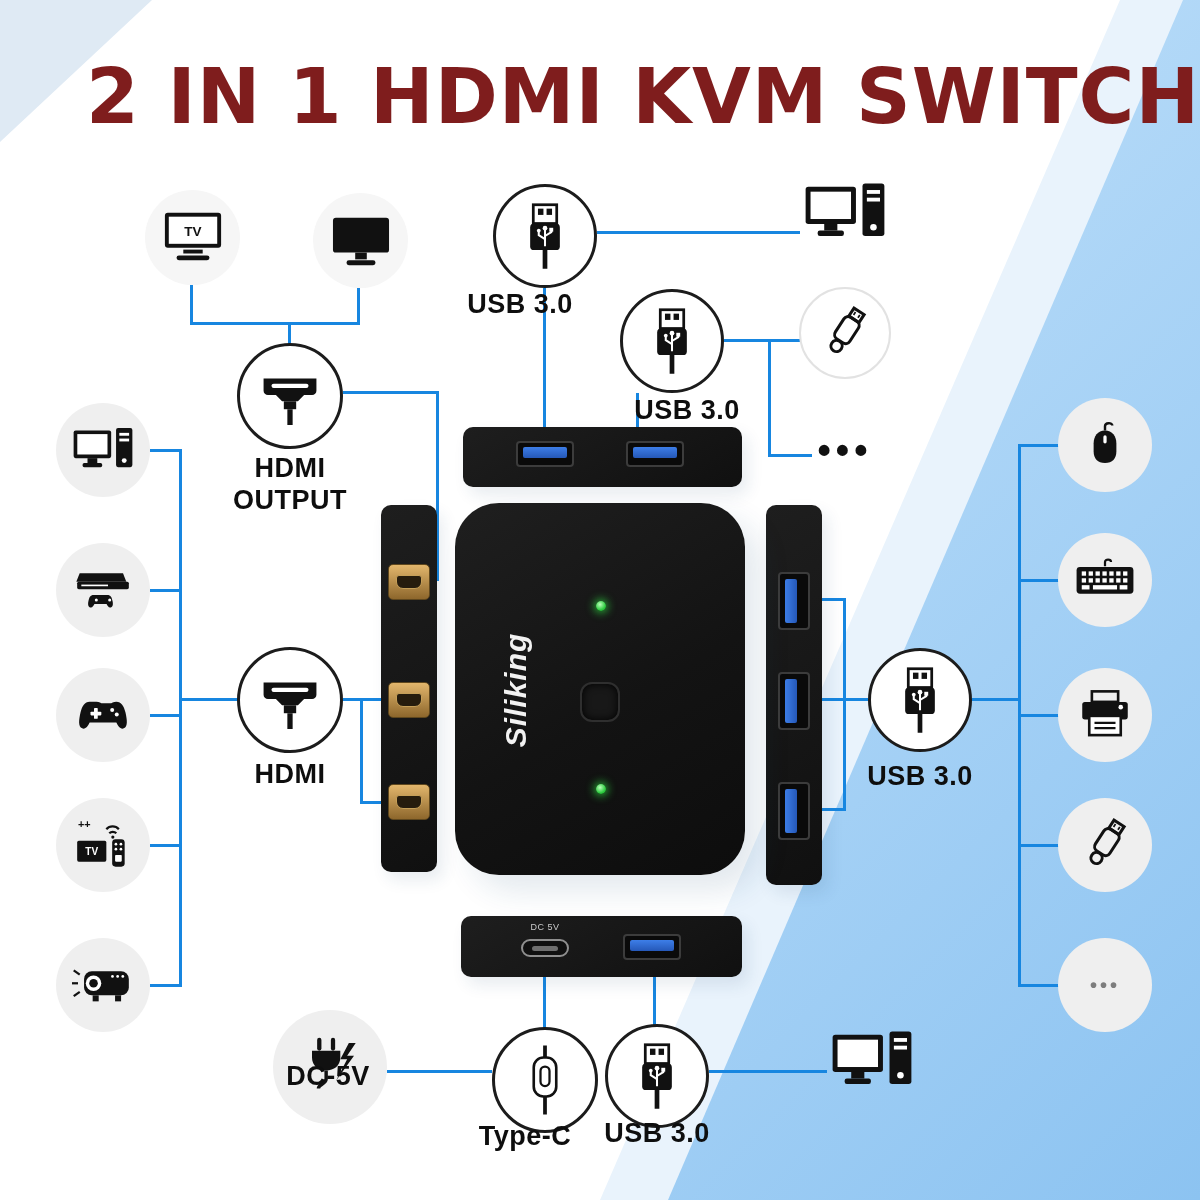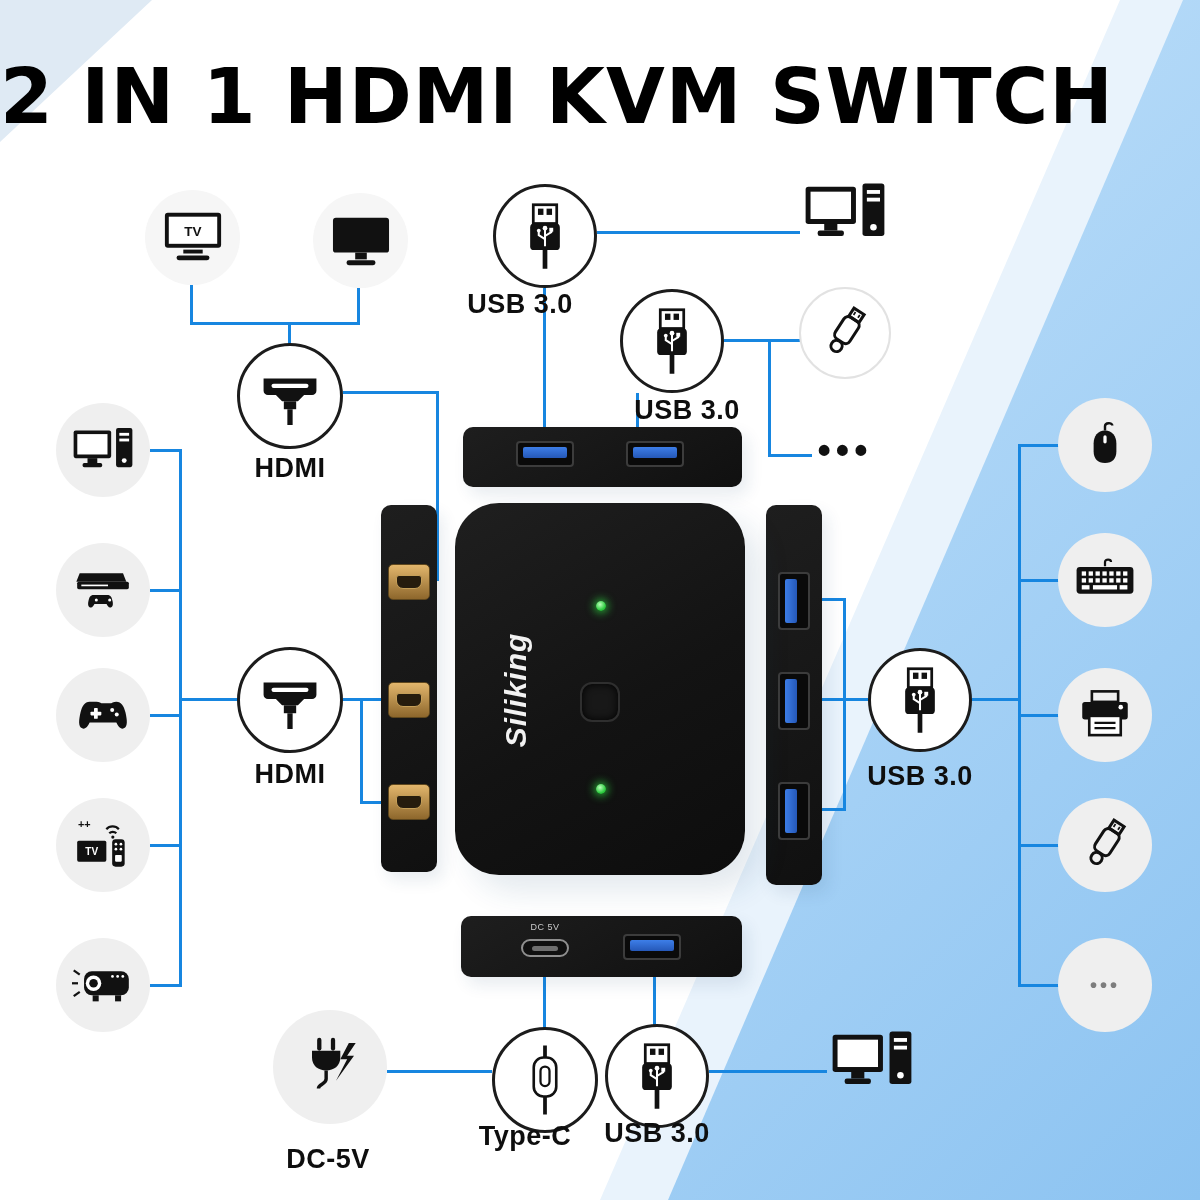--- a/index.html
+++ b/index.html
@@ -9,21 +9,21 @@
   #stage{position:relative;width:1200px;height:1200px;background:#fff;overflow:hidden}
   .abs{position:absolute}
   .cline{position:absolute;background:var(--accent)}
   .lbl{position:absolute;font-weight:700;font-size:27px;color:#0e0e0e;text-align:center;line-height:32px;letter-spacing:.5px}
   .circle{position:absolute;border-radius:50%;display:flex;align-items:center;justify-content:center}
   .c-outline{background:#fff;border:3px solid #1c1c1c}
   .c-gray{background:#efefef}
   .c-soft{background:#f6f6f6}
   .c-white{background:#fff;border:2px solid #e2e2e2}
   .bar{position:absolute;background:linear-gradient(150deg,#1e1e1e,#101010);border-radius:10px;box-shadow:6px 8px 16px rgba(30,70,110,.10)}
-  .title{position:absolute;top:52px;left:0;width:100%;text-align:left;font-size:76px;font-weight:800;color:#000000;letter-spacing:1px;font-family:"DejaVu Sans","Liberation Sans",sans-serif}
+  .title{position:absolute;top:52px;left:0;width:100%;text-align:right;font-size:76px;font-weight:800;color:#7f1d1d;letter-spacing:1px;font-family:"DejaVu Sans","Liberation Sans",sans-serif}
   #device{position:absolute;left:455px;top:503px;width:290px;height:372px;border-radius:44px;background:linear-gradient(150deg,#1f1f1f 0%,#131313 55%,#0d0d0d 100%);box-shadow:16px 16px 30px rgba(25,70,115,.12)}
   .brand{position:absolute;left:436px;top:672px;width:160px;height:36px;transform:rotate(-90deg);color:#f2f2f2;font-size:30px;font-weight:700;font-style:italic;text-align:center;letter-spacing:1px;line-height:36px}
   .led{position:absolute;width:10px;height:10px;border-radius:50%;background:radial-gradient(circle at 40% 35%,#b9ffb9,#2ecc40 60%,#159424);box-shadow:0 0 8px 2px rgba(46,220,64,.75)}
   .switch-btn{position:absolute;left:580px;top:682px;width:40px;height:40px;border-radius:12px;background:#181818;border:2px solid #2f2f2f;box-shadow:inset 0 0 8px #000}
   .usb-h{position:absolute;width:58px;height:26px;background:#0a0a0a;border:2px solid #3c3c3c;border-radius:4px;display:flex;align-items:flex-start;justify-content:center;padding-top:4px}
   .usb-h .tongue{width:44px;height:11px;background:linear-gradient(#3d7ee8,#2558b8);border-radius:2px}
   .usb-v{position:absolute;width:32px;height:58px;background:#0a0a0a;border:2px solid #3c3c3c;border-radius:4px;display:flex;align-items:center;justify-content:flex-start;padding-left:5px}
   .usb-v .tongue{width:12px;height:44px;background:linear-gradient(90deg,#3d7ee8,#2558b8);border-radius:2px}
   .hdmi-port{position:absolute;width:42px;height:36px;border-radius:5px;background:linear-gradient(#e2b66c,#8d672c);border:1px solid #5f471d;display:flex;align-items:center;justify-content:center}
   .hdmi-port .slot{width:26px;height:14px;background:#261c0d;border:1px solid #c59f58;border-radius:3px 3px 7px 7px}
@@ -381,20 +381,21 @@
         <use href="#sym-desktop"></use>
       </svg>
   </div>
 
   <div class="lbl" style="left:445px;top:288px;width:150px">USB 3.0</div>
   <div class="lbl" style="left:612px;top:394px;width:150px">USB 3.0</div>
   <div class="lbl" style="left:845px;top:760px;width:150px">USB 3.0</div>
   <div class="lbl" style="left:582px;top:1117px;width:150px">USB 3.0</div>
   <div class="lbl" style="left:190px;top:452px;width:200px">
     <span style="display:block">HDMI</span>
+    <span style="display:block">OUTPUT</span>
   </div>
   <div class="lbl" style="left:190px;top:758px;width:200px">
     <span style="display:block">HDMI</span>
   </div>
-  <div class="lbl" style="left:253px;top:1143px;width:150px">DC-5V</div>
+  <div class="lbl" style="left:253px;top:1060px;width:150px">DC-5V</div>
   <div class="lbl" style="left:450px;top:1120px;width:150px">Type-C</div>
 
 </div>
 
 </body></html>

